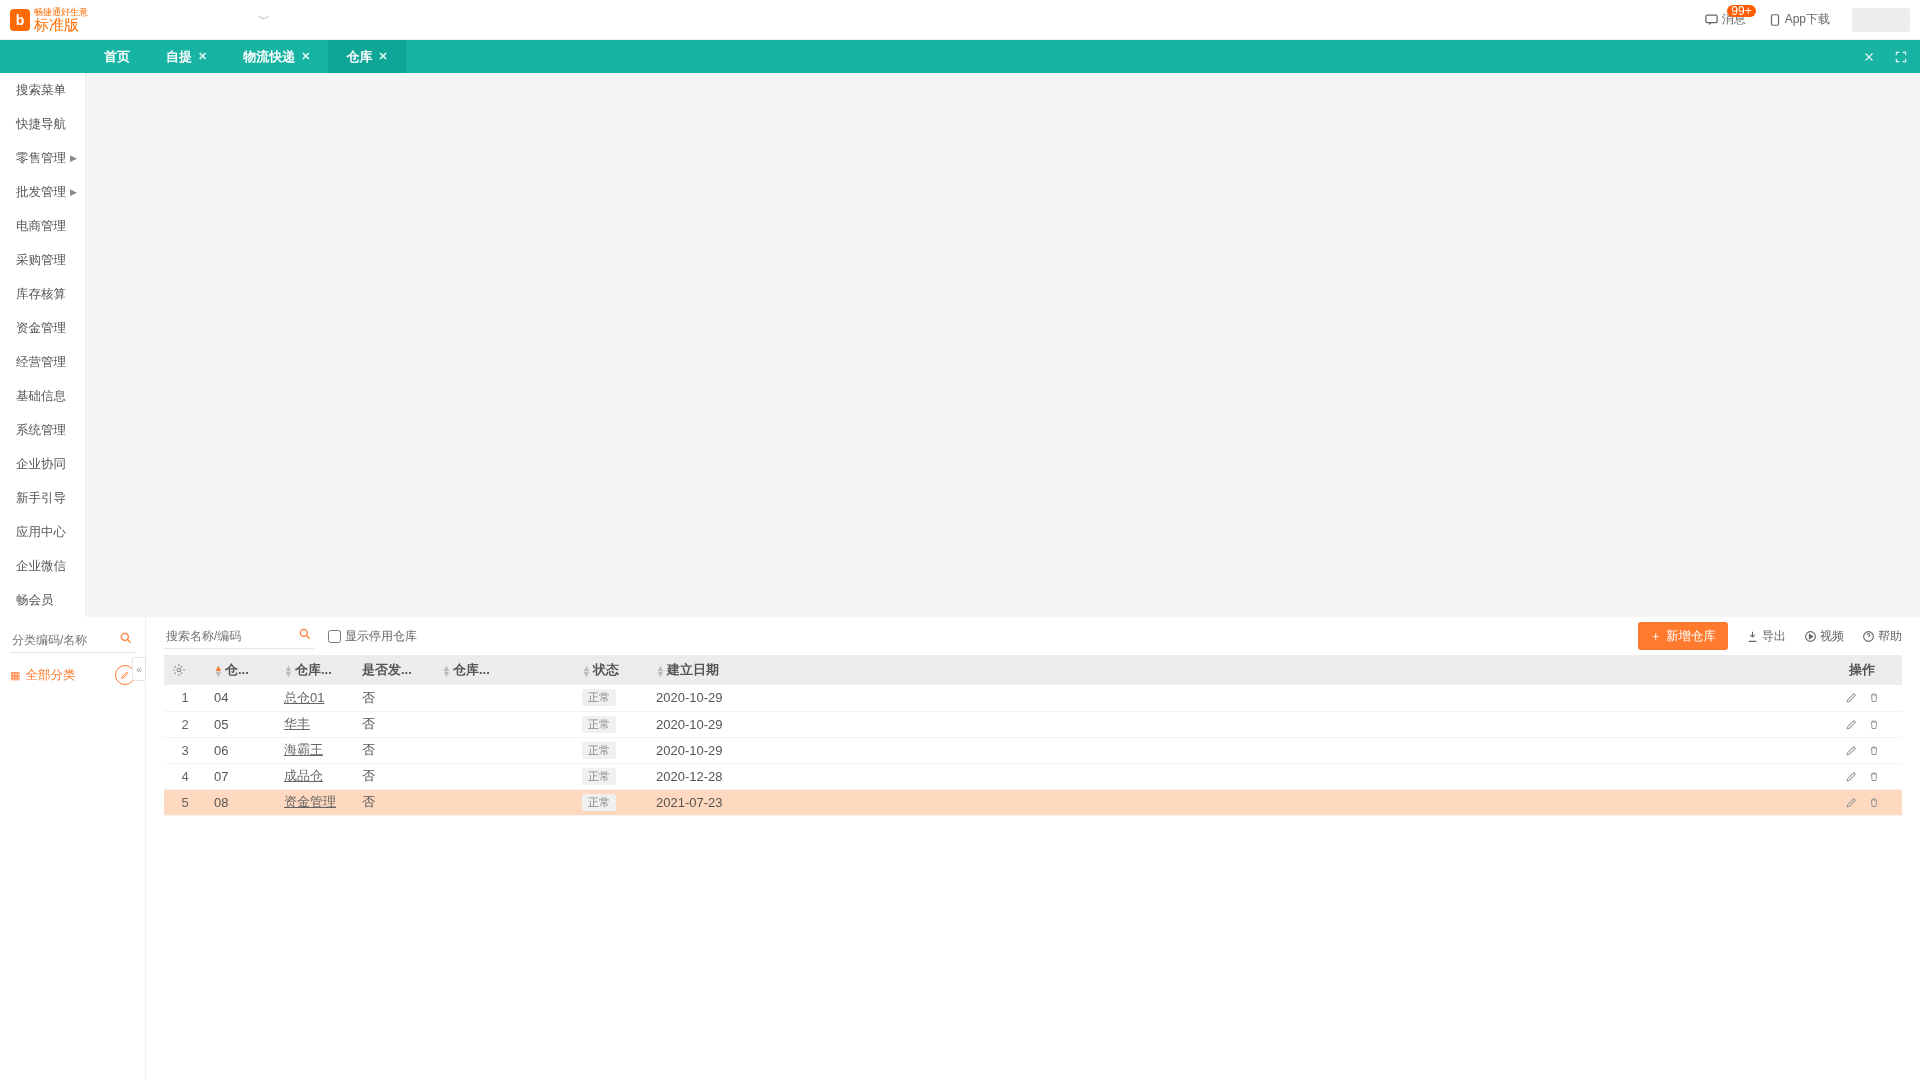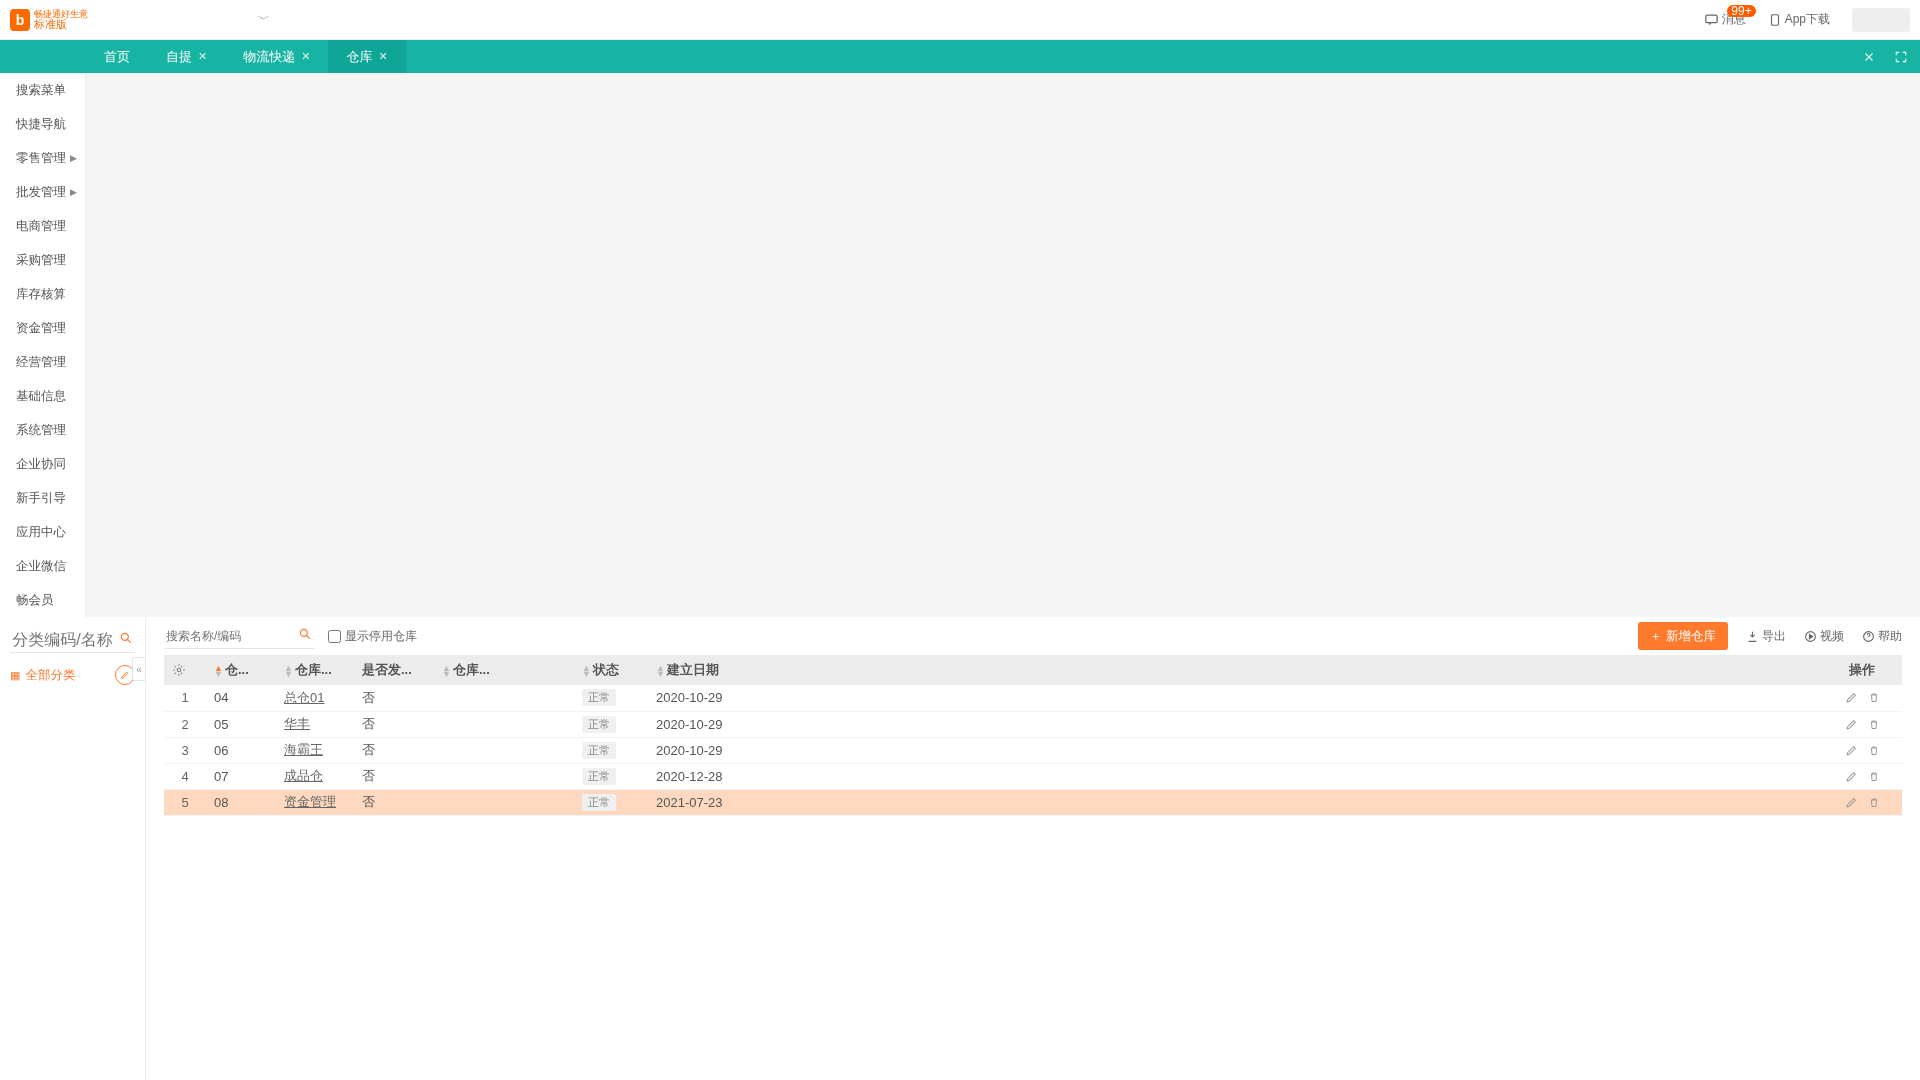--- a/index.html
+++ b/index.html
@@ -3,46 +3,46 @@
 <meta charset="utf-8">
 <style>
 * { box-sizing: border-box; margin: 0; padding: 0; }
 body { font-family: "Microsoft YaHei", "PingFang SC", sans-serif; font-size: 12px; color: #333; background: #f5f5f5; overflow: hidden; }
 
 .app-header { height: 40px; background: #fff; display: flex; align-items: center; padding: 0 10px; border-bottom: 1px solid #eee; position: relative; }
 .logo-block { display: flex; align-items: center; gap: 4px; width: 78px; }
 .logo-icon { width: 22px; height: 22px; background: #ff6a00; border-radius: 4px; display: flex; align-items: center; justify-content: center; color: #fff; font-weight: bold; font-size: 14px; }
 .logo-texts { display: flex; flex-direction: column; line-height: 1; }
 .logo-top { font-size: 9px; color: #ff6a00; white-space: nowrap; }
-.logo-bottom { font-size: 11px; color: #ff6a00; }
+.logo-bottom { font-size: 15px; color: #ff6a00; }
 .store-dropdown { width: 180px; height: 26px; border-radius: 3px; display: flex; align-items: center; justify-content: flex-end; padding: 0 8px; color: #999; margin-left: 10px; }
 .header-right { margin-left: auto; display: flex; align-items: center; gap: 22px; color: #666; }
 .header-item { display: flex; align-items: center; gap: 3px; cursor: pointer; position: relative; }
 .badge { position: absolute; top: -6px; right: -10px; background: #ff5c00; color: #fff; border-radius: 8px; font-size: 12px; padding: 0 4px; line-height: 12px; }
 .avatar { width: 58px; height: 24px; background: #eee; border-radius: 3px; }
 
 .tab-bar { height: 33px; background: #17b3a3; display: flex; align-items: stretch; }
 .tab-spacer { width: 86px; }
-.tab { display: flex; align-items: center; padding: 0 18px; color: #fff; font-size: 13px; cursor: pointer; gap: 6px; }
+.tab { display: flex; align-items: center; padding: 0 18px; color: #fff; font-size: 13px; cursor: pointer; gap: 6px; font-weight: bold; }
 .tab.active { background: #0fa697; }
 .tab-close { font-size: 11px; opacity: .85; }
 .tab-bar-right { margin-left: auto; display: flex; align-items: center; padding-right: 10px; gap: 14px; color: #fff; }
 .tab-bar-right .icon-btn { cursor: pointer; opacity: .9; display:flex; align-items:center; justify-content:center; width:18px; height:18px;}
 
 .layout { display: flex; height: calc(100vh - 73px); flex-direction: column; }
 
 .sidebar { width: 86px; background: #fff; border-right: 1px solid #eee; overflow-y: auto; }
 .sidebar-item { height: 34px; display: flex; align-items: center; justify-content: flex-start; padding-left: 16px; font-size: 12.5px; color: #555; cursor: pointer; position: relative; }
 .sidebar-item .chev { margin-left: auto; margin-right: 8px; color: #888; font-size: 9px; }
 
 .content { flex: 1; display: flex; background: #fff; margin: 0; overflow: hidden; }
 
 .category-panel { width: 146px; border-right: 1px solid #eee; padding: 10px 0; position: relative; }
 .cat-search { margin: 0 10px 8px; position: relative; }
-.cat-search input { width: 100%; height: 26px; border: none; border-bottom: 1px solid #e5e5e5; padding: 0 22px 0 2px; outline: none; font-size: 16px; color:#be185d;text-align:center; }
+.cat-search input { width: 100%; height: 26px; border: none; border-bottom: 1px solid #e5e5e5; padding: 0 22px 0 2px; outline: none; font-size: 12px; color:#be185d; }
 .cat-search .sicon { position: absolute; right: 2px; top: 4px; color: #ff7a2d; font-size: 14px; }
 .cat-header { display: flex; align-items: center; padding: 4px 10px; color: #ff7a2d; font-size: 12.5px; gap: 5px; position:relative;}
 .cat-header .grid-icon { font-size: 11px; }
 .cat-edit-circle { width: 20px; height: 20px; border: 1px solid #ff7a2d; border-radius: 50%; display: flex; align-items: center; justify-content: center; margin-left: auto; color: #ff7a2d; font-size: 11px; }
 .cat-item { padding: 6px 10px 6px 20px; color: #666; font-size: 12px; cursor: pointer; }
 .collapse-handle { position: absolute; right: -1px; top: 40px; width: 14px; height: 24px; background: #fff; border: 1px solid #e5e5e5; border-radius: 2px; display: flex; align-items: center; justify-content: center; color: #999; font-size: 10px; cursor: pointer; }
 
 .main { flex: 1; display: flex; flex-direction: column; padding: 0 0 0 0; }
 
 .toolbar { height: 38px; display: flex; align-items: center; padding: 0 18px; gap: 14px; }

